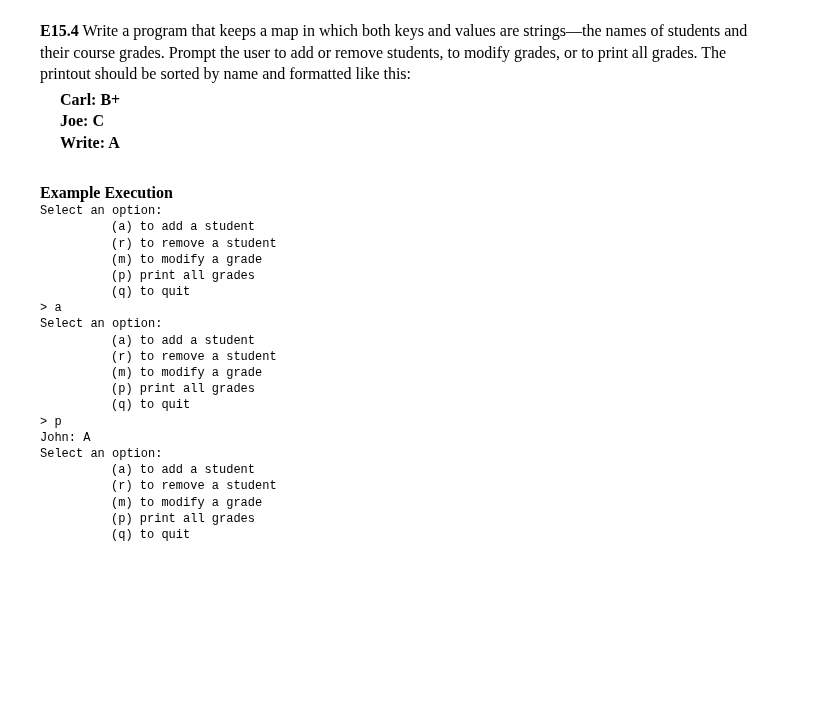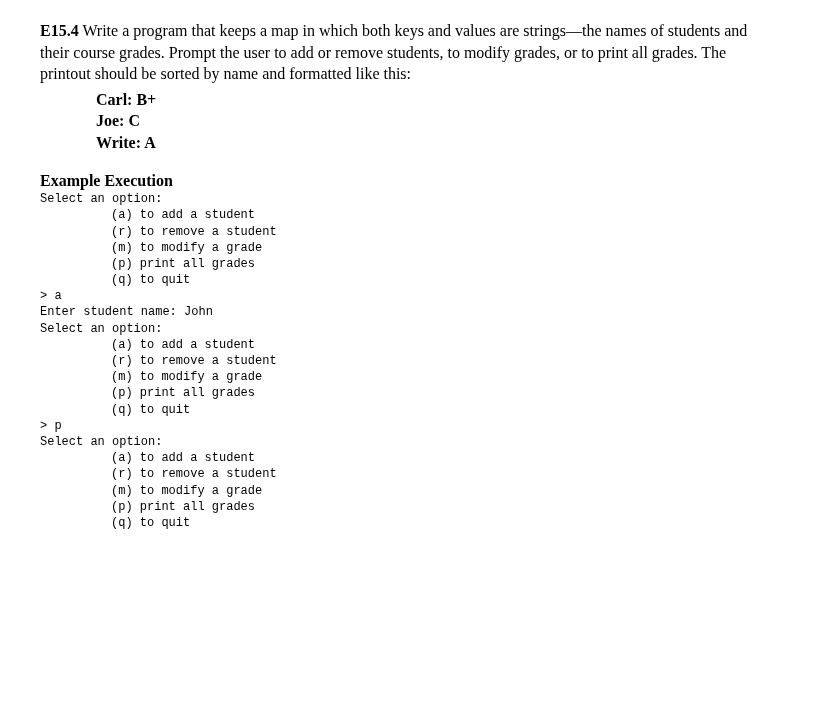--- a/index.html
+++ b/index.html
@@ -13,28 +13,28 @@
       box-sizing: border-box;
       line-height: 1.35;
     }
     .problem-text {
       margin-bottom: 4px;
     }
     .problem-label {
       font-weight: bold;
     }
     .indent-1 {
-      margin-left: 56px;
+      margin-left: 20px;
     }
     .bold {
       font-weight: bold;
     }
     .section-heading {
       font-weight: bold;
-      margin-top: 16px;
+      margin-top: 28px;
     }
     .mono {
       font-family: "Courier New", Courier, monospace;
       white-space: pre;
       font-size: 12px;
       line-height: 1.35;
     }
     .mono-indent {
       margin-left: 71px;
     }
@@ -53,27 +53,27 @@
 <div class="section-heading">Example Execution</div>
 
 <div id="exec-block">
     <div class="mono">Select an option:</div>
     <div class="mono mono-indent">(a) to add a student</div>
     <div class="mono mono-indent">(r) to remove a student</div>
     <div class="mono mono-indent">(m) to modify a grade</div>
     <div class="mono mono-indent">(p) print all grades</div>
     <div class="mono mono-indent">(q) to quit</div>
     <div class="mono">&gt; a</div>
-    <div class="mono">Enter student name: John</div>
     <div class="mono">Select an option:</div>
     <div class="mono mono-indent">(a) to add a student</div>
     <div class="mono mono-indent">(r) to remove a student</div>
     <div class="mono mono-indent">(m) to modify a grade</div>
     <div class="mono mono-indent">(p) print all grades</div>
     <div class="mono mono-indent">(q) to quit</div>
     <div class="mono">&gt; p</div>
+    <div class="mono">John: A</div>
     <div class="mono">Select an option:</div>
     <div class="mono mono-indent">(a) to add a student</div>
     <div class="mono mono-indent">(r) to remove a student</div>
     <div class="mono mono-indent">(m) to modify a grade</div>
     <div class="mono mono-indent">(p) print all grades</div>
     <div class="mono mono-indent">(q) to quit</div>
   </div>
 
 </body></html>

